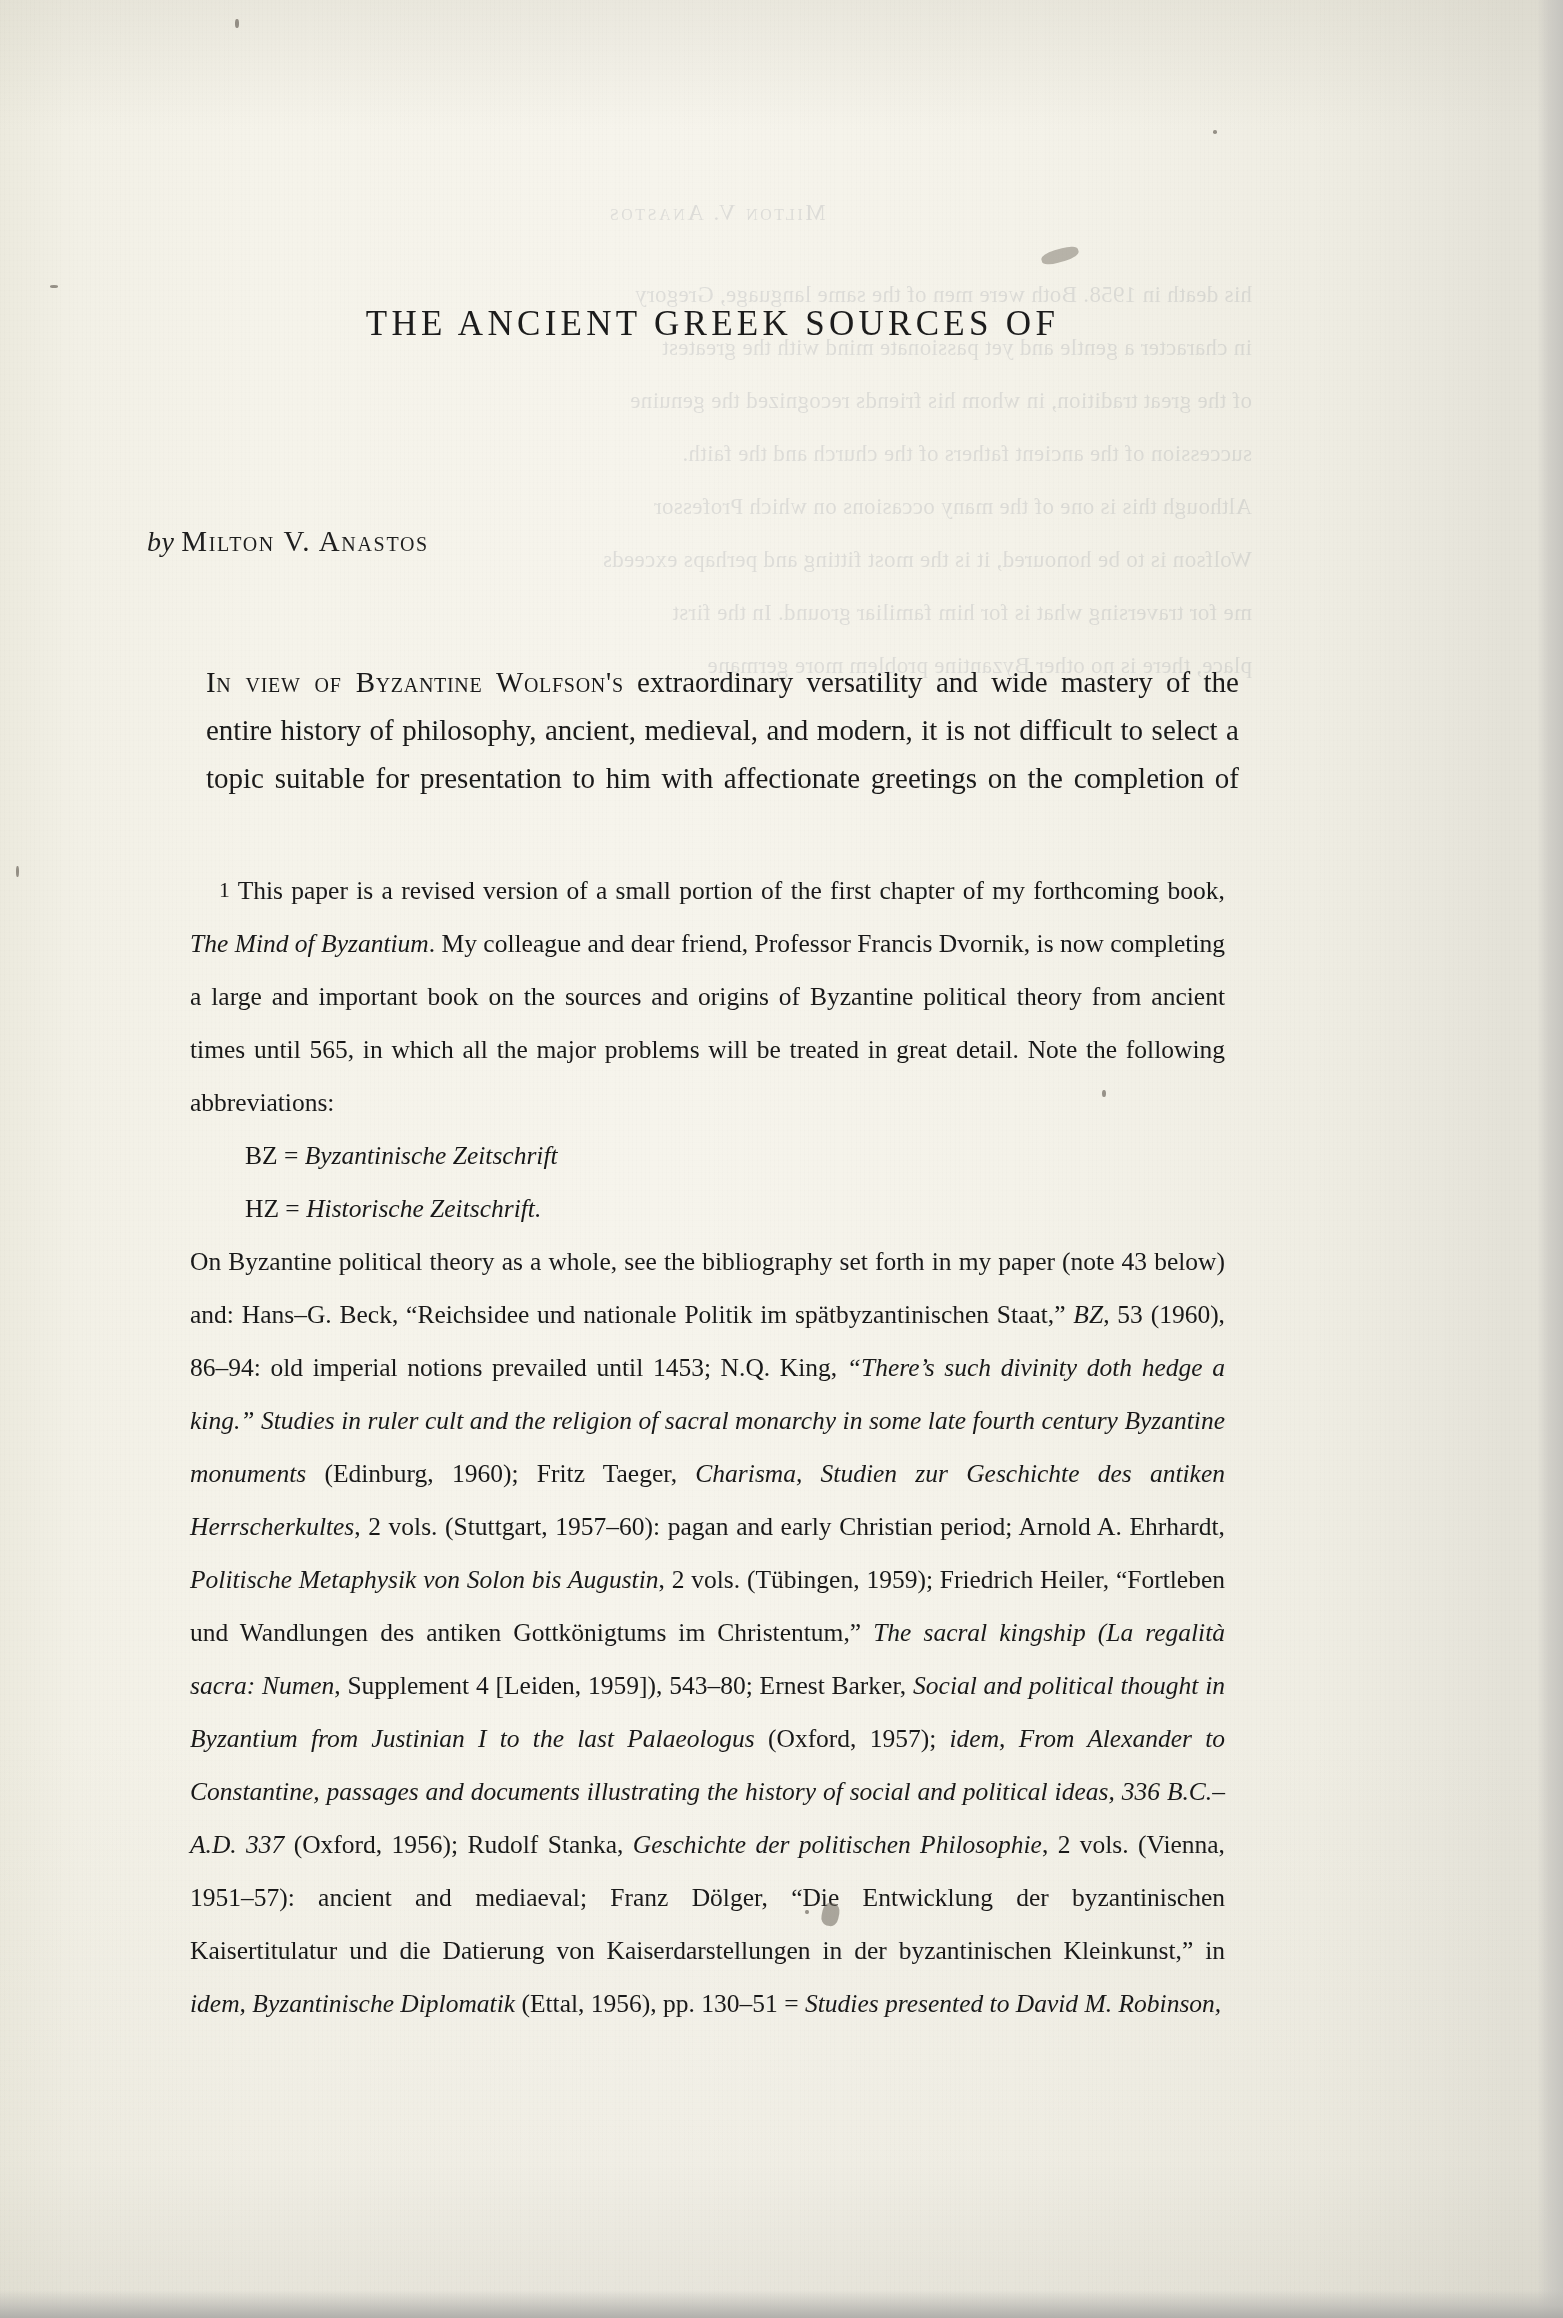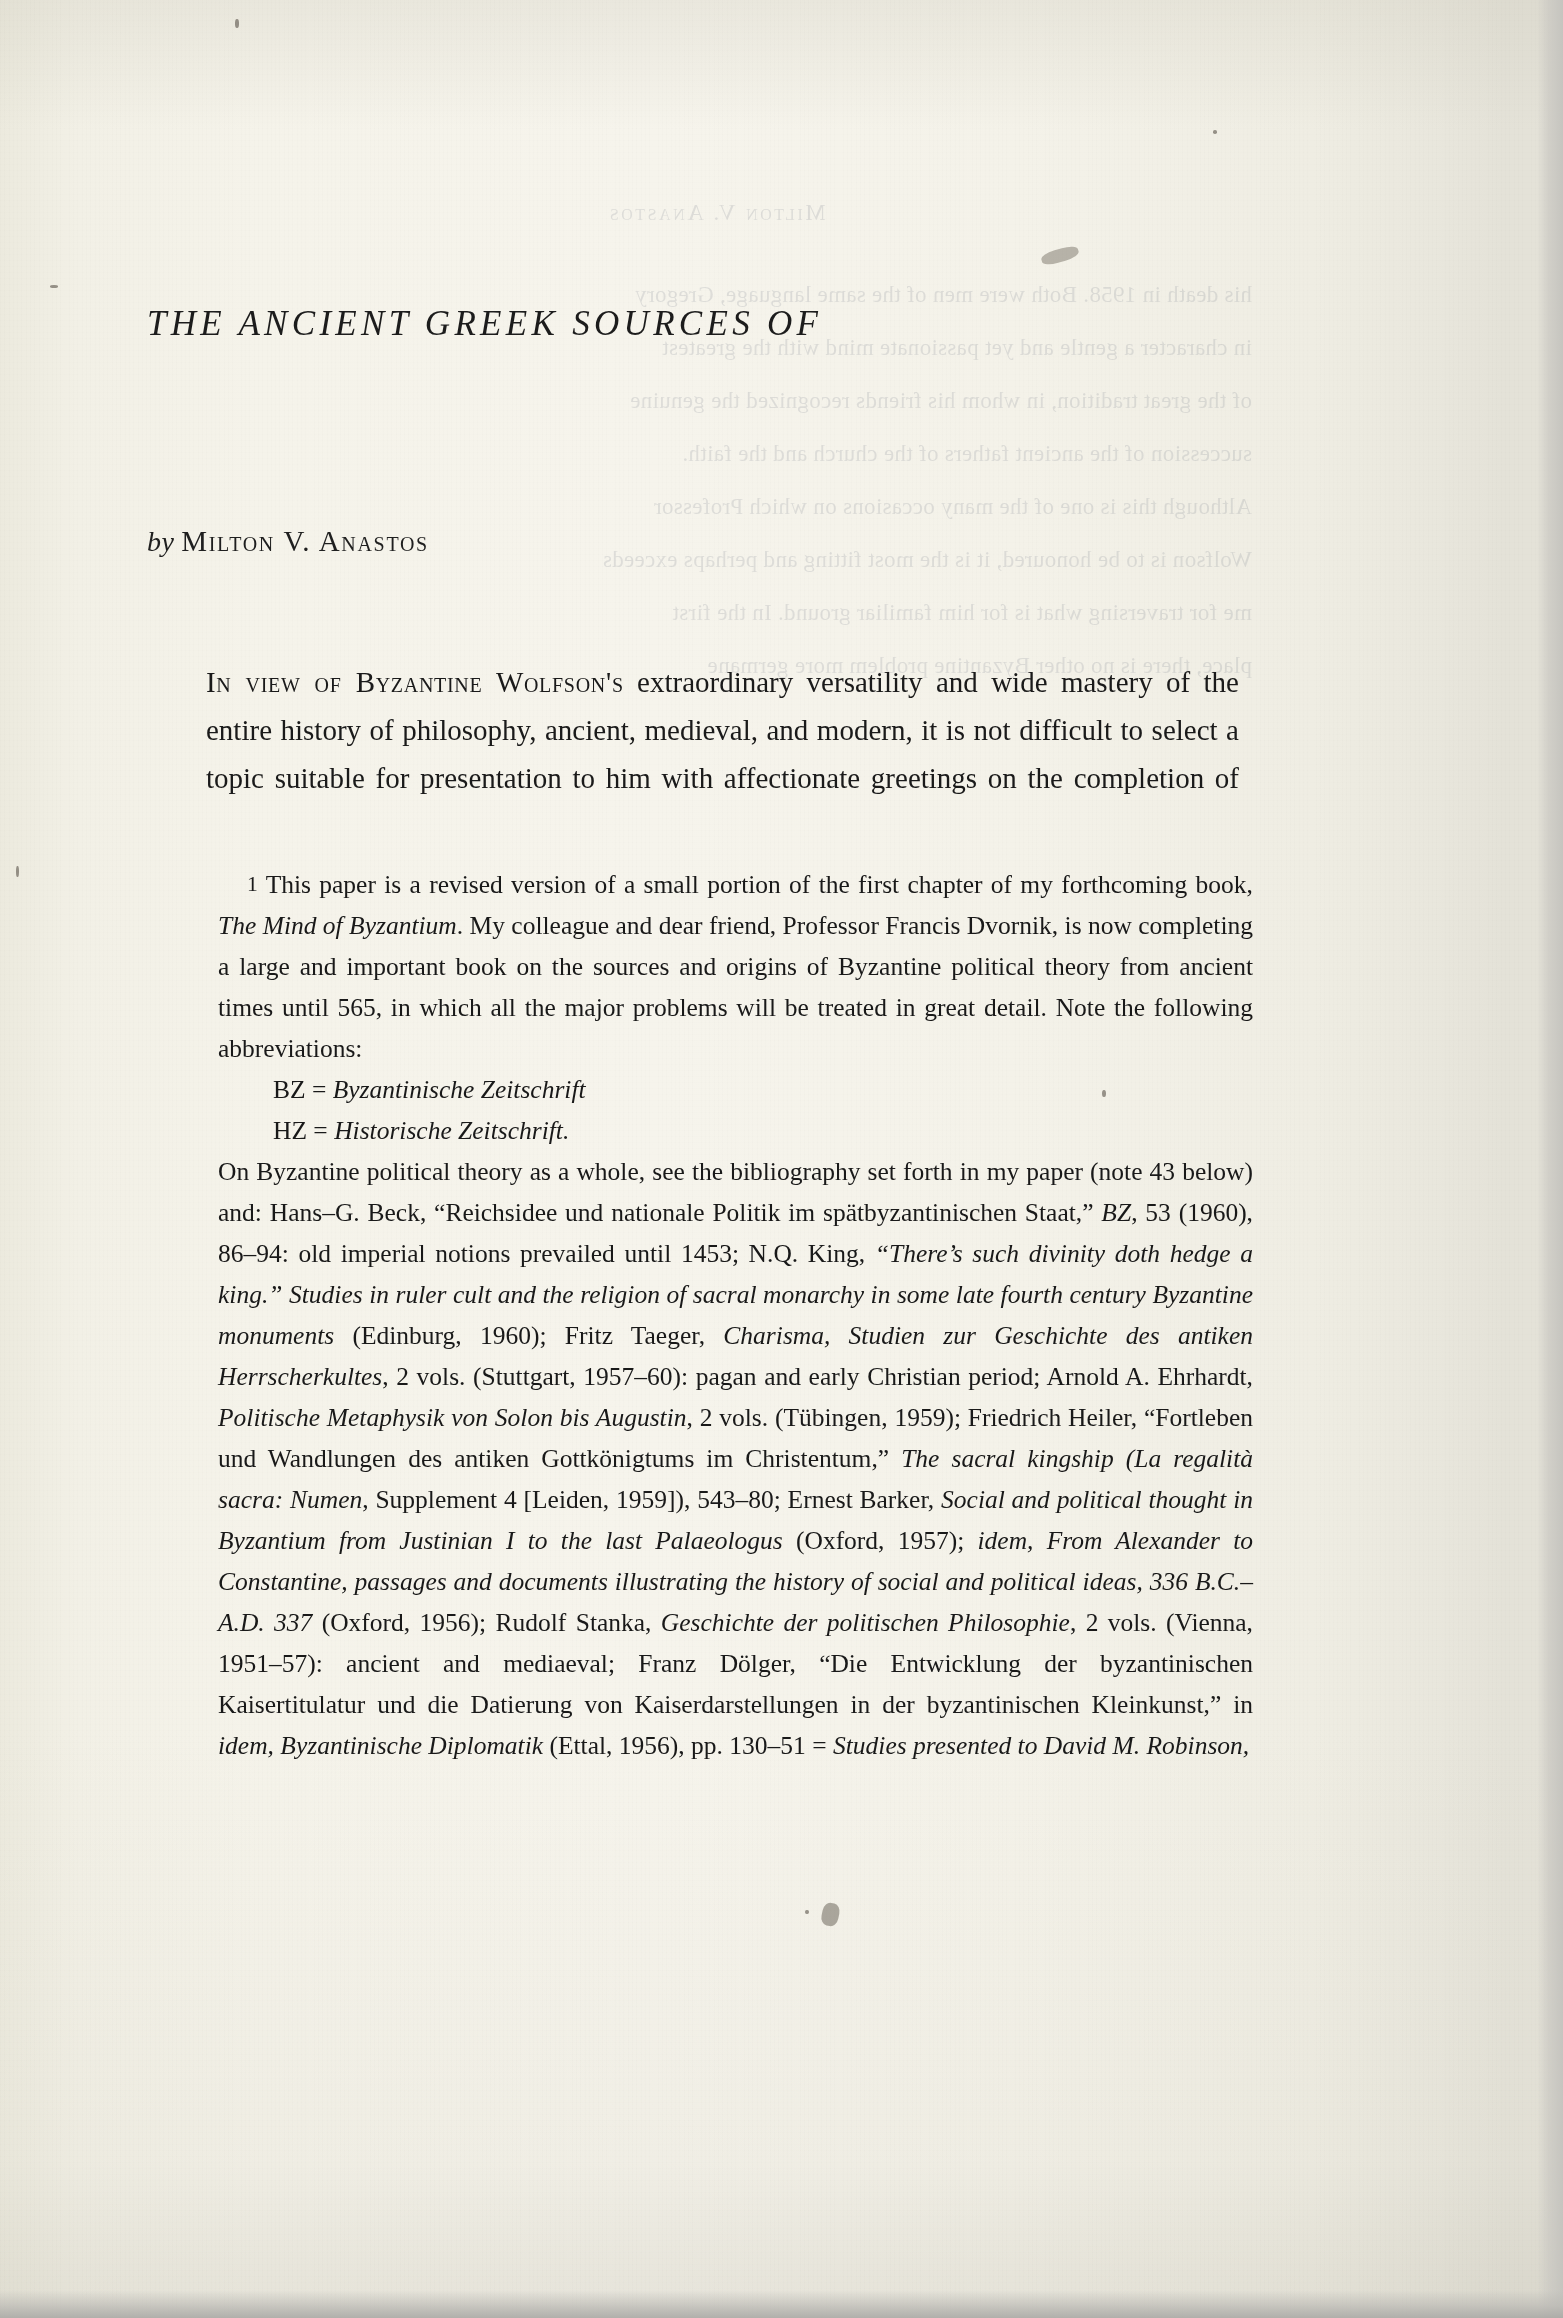--- a/index.html
+++ b/index.html
@@ -103,21 +103,21 @@
     position: absolute;
     left: 0; top: 0;
     width: 100%;
     height: 100%;
   }
   .title-block {
     position: absolute;
     left: 147px;
     top: 292px;
     width: 1131px;
-    font-style: italic;
+    text-align: center;
   }
   .title-line {
     font-size: 35px;
     letter-spacing: 4.3px;
     line-height: 64px;
     color: #1c1c1c;
     white-space: nowrap;
   }
   .title-line .fn-ref {
     font-size: 21px;
@@ -152,25 +152,25 @@
     color: #1a1a1a;
     hyphens: none;
   }
   .lead .opener {
     font-variant: small-caps;
     letter-spacing: 0.7px;
   }
 
   .footnote {
     position: absolute;
-    left: 218px;
+    left: 190px;
     top: 864px;
     width: 1035px;
     font-size: 25.5px;
-    line-height: 41px;
+    line-height: 53px;
     text-align: justify;
     color: #191919;
     hyphens: none;
   }
   .footnote p {
     margin: 0;
     text-align: justify;
   }
   .fn-first { text-indent: 29px; }
   .fn-marker { font-size: 21.6px; vertical-align: 1.7px; }

